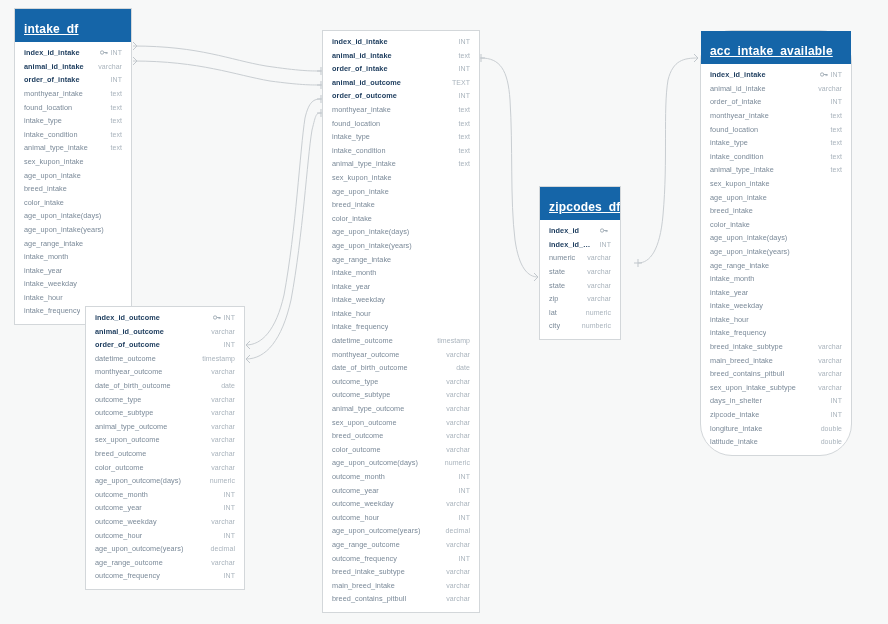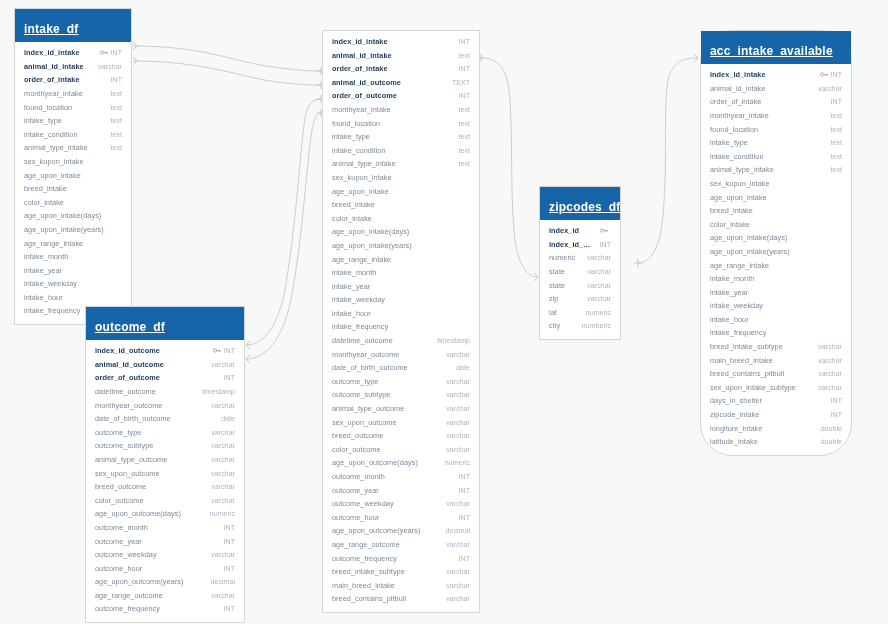--- a/index.html
+++ b/index.html
@@ -261,21 +261,20 @@
           </div>
           <div class="col-row">
             <span class="col-name">intake_frequency</span>
             <span class="col-right">
               <span class="col-type"></span>
             </span>
           </div>
         </div>
       </div>
       <div class="table-card" style="left: 85px; top: 306px; width: 160px;">
-        <div class="table-header">outcome_df</div>
         <div class="cols">
           <div class="col-row pk">
             <span class="col-name">index_id_outcome</span>
             <span class="col-right">
               <span class="key-icon">
                 <svg viewBox="0 0 10 8" width="8" height="7" aria-hidden="true">
                   <circle cx="2.6" cy="4" r="2.1" fill="none" stroke="#9aa6b0" stroke-width="1.1"></circle>
                   <path d="M4.7 4 H9.3 M7.6 4 V6 M8.9 4 V5.6" stroke="#9aa6b0" stroke-width="1.1" fill="none"></path>
                 </svg>
               </span>

